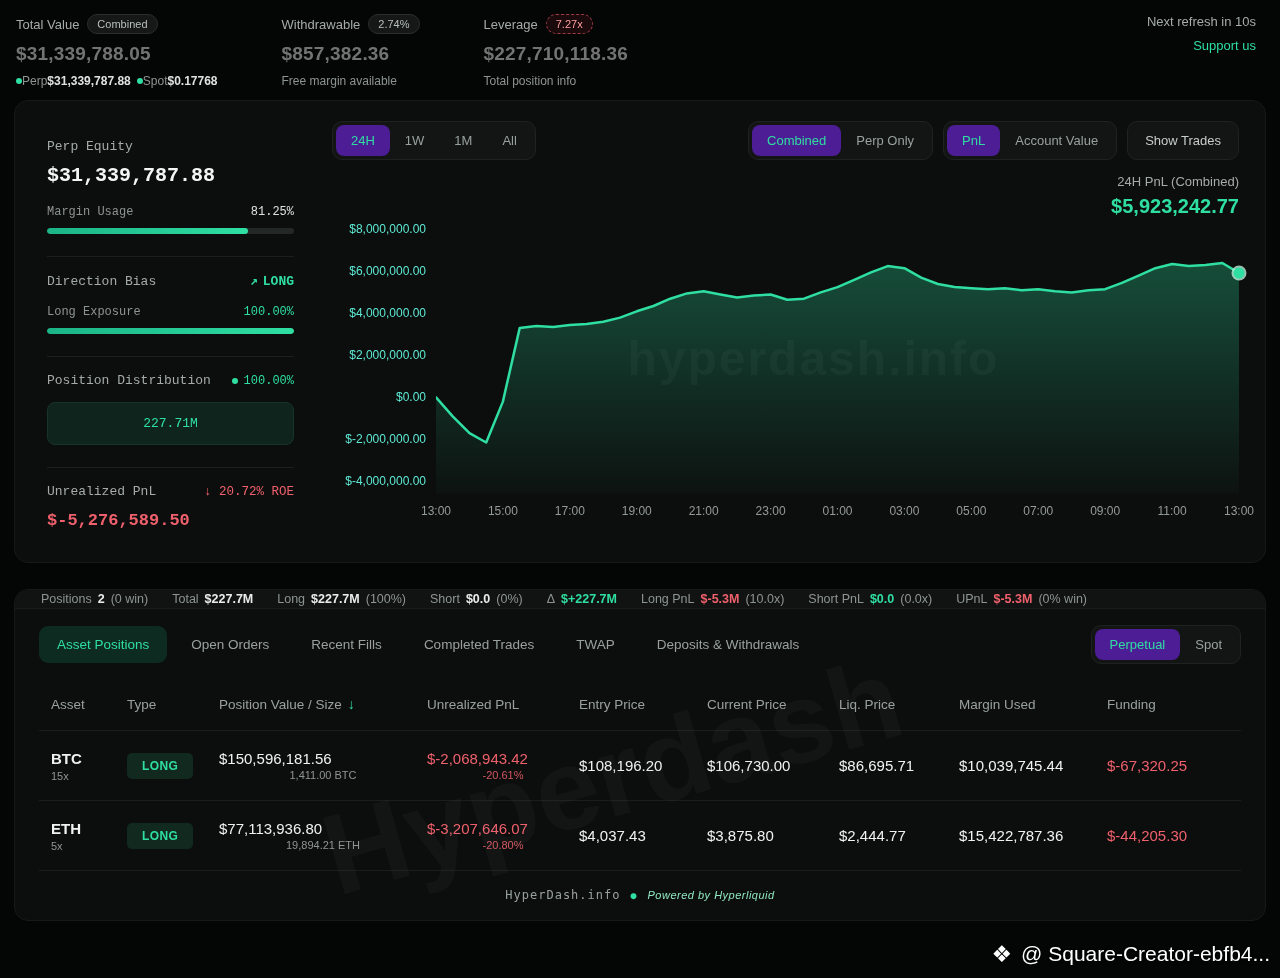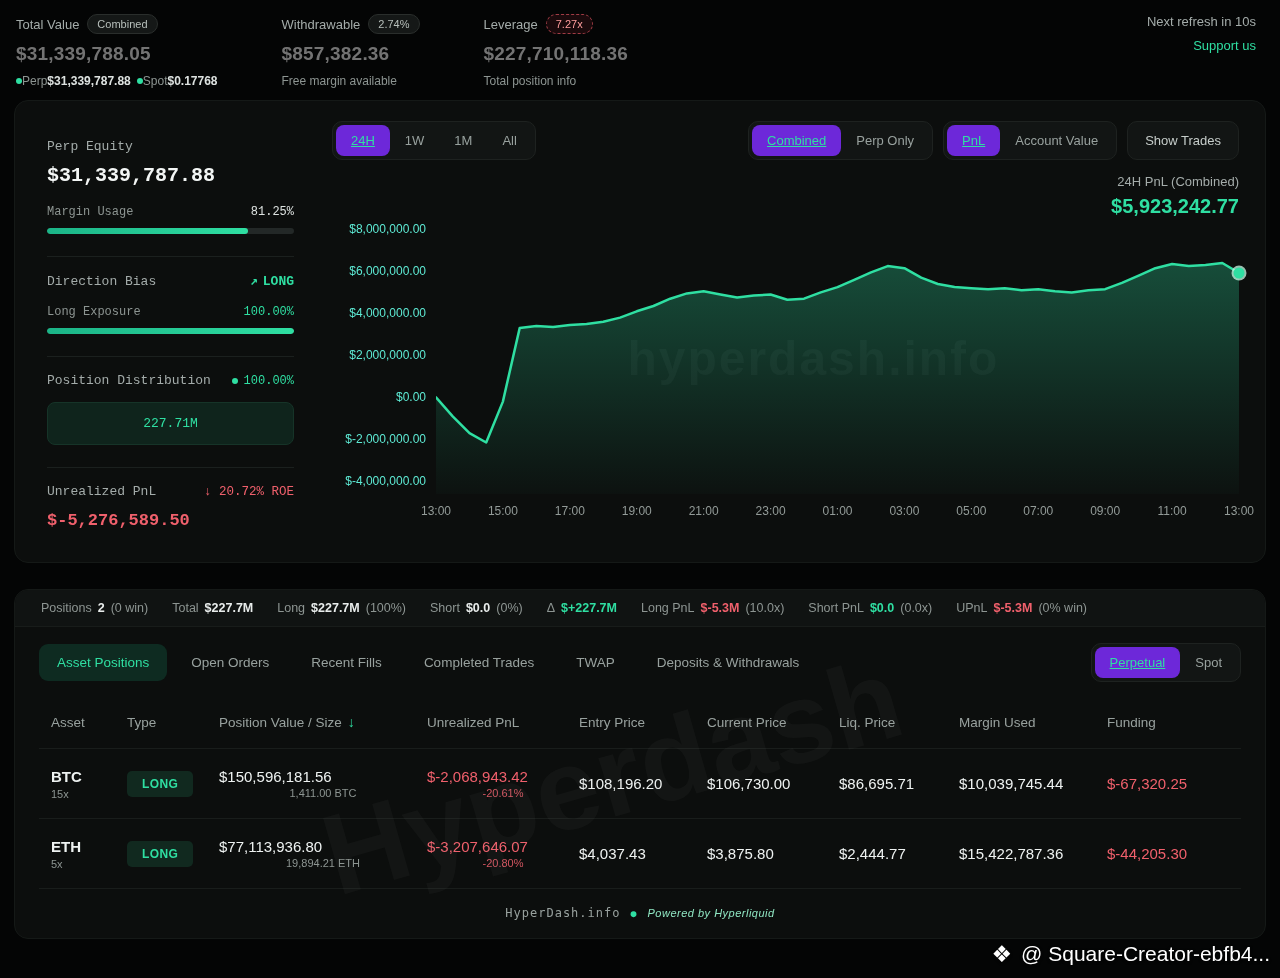--- a/index.html
+++ b/index.html
@@ -43,40 +43,40 @@
   .mt14 { margin-top:16px; }
   .dist-box { margin-top:14px; background:#0f241c; border:1px solid #163428; color:#2fdfa2; font-size:13px; text-align:center; padding:13px 0; border-radius:8px; }
   .upnl-value { font-size:17px; font-weight:700; color:#f0606c; margin-top:12px; }
   .roe { font-size:12.5px; color:#f0606c; }
 
   
   .chart-col { flex:1; padding:6px 26px 0 12px; display:flex; flex-direction:column; }
   .controls { display:flex; align-items:center; gap:10px; }
   .seg { display:flex; background:#121514; border:1px solid #1e2220; border-radius:10px; padding:3px; }
   .seg button { background:none; border:none; color:#98a19e; font-size:13px; padding:8px 15px; border-radius:8px; font-family:inherit; white-space:nowrap; }
-  .seg button.active { background:#6d28d9; color:#2fdfa2;text-decoration:underline; }
+  .seg button.active { background:#4c1d95; color:#2fdfa2; }
   .btn { background:#121514; border:1px solid #1e2220; border-radius:10px; color:#c6cdca; font-size:13px; padding:11px 17px; font-family:inherit; white-space:nowrap; }
   .push { margin-left:auto; }
   .pnl-readout { text-align:right; margin:14px 0 2px; }
   .pnl-readout .lbl { font-size:13px; color:#a4acaa; }
   .pnl-readout .val { font-size:20px; color:#2fdfa2; font-weight:600; margin-top:6px; }
 
   .chart-wrap { display:flex; margin-top:2px; }
   .y-axis { width:104px; position:relative; font-size:12px; color:#5eead4; flex-shrink:0; }
   .y-axis span { position:absolute; right:10px; transform:translateY(-50%); white-space:nowrap; }
   .plot { position:relative; flex:1; height:272px; }
   .plot svg { position:absolute; inset:0; width:100%; height:100%; display:block; }
   .end-dot { position:absolute; width:11px; height:11px; border-radius:50%; background:#2fdfa2; box-shadow:0 0 0 2px rgba(200,250,230,.75); transform:translate(-50%,-50%); }
   .x-axis { position:relative; height:26px; margin:10px 0 8px 104px; font-size:12px; color:#939b98; }
   .x-axis span { position:absolute; transform:translateX(-50%); white-space:nowrap; }
   .chart-watermark { position:absolute; left:47%; top:50%; transform:translate(-50%,-50%); font-size:48px; font-weight:600; letter-spacing:2px; color:rgba(170,185,180,.055); pointer-events:none; white-space:nowrap; }
 
   
   .panel2 { margin-top:26px; position:relative; overflow:hidden; }
-  .stats-strip { display:flex; gap:24px; padding:11px 26px; background:#101312; border-bottom:1px solid #181c1a; font-size:12.5px; color:#8d9592; align-items:center; border-radius:13px 13px 0 0; flex-wrap:nowrap; }
+  .stats-strip { display:flex; gap:24px; padding:2px 26px; background:#101312; border-bottom:1px solid #181c1a; font-size:12.5px; color:#8d9592; align-items:center; border-radius:13px 13px 0 0; flex-wrap:nowrap; }
   .stats-strip .item { display:flex; gap:6px; white-space:nowrap; align-items:baseline; }
   .stats-strip b { color:#e8eceb; font-weight:600; }
   .stats-strip b.g { color:#2fdfa2; }
   .stats-strip b.r { color:#f0606c; }
 
   .tabs-row { display:flex; align-items:center; padding:16px 24px 14px; gap:6px; }
   .tab { font-size:13.5px; color:#98a19e; padding:11px 18px; border-radius:9px; background:none; border:none; font-family:inherit; white-space:nowrap; }
   .tab.active { background:#0e2b21; color:#2fdfa2; }
   .market-seg { margin-left:auto; }
 

